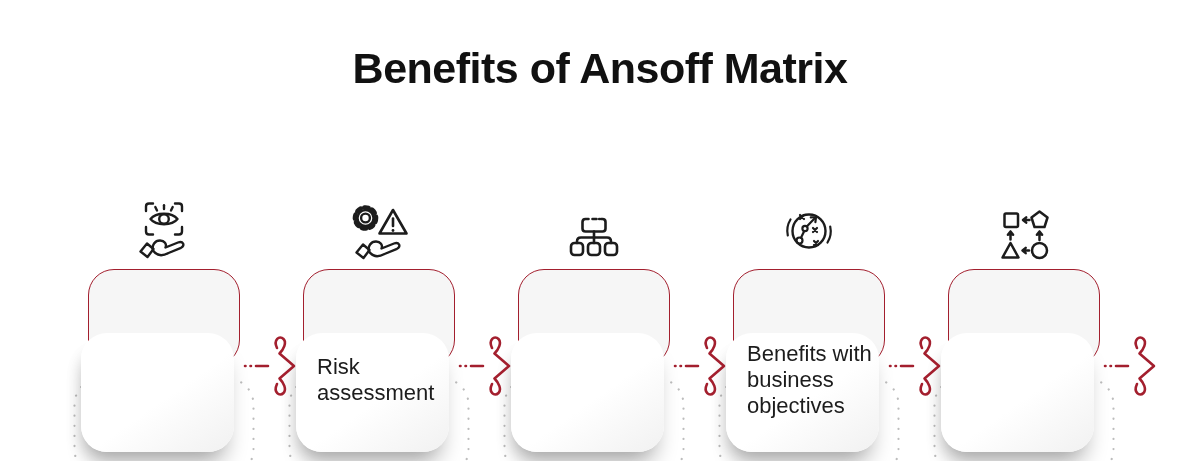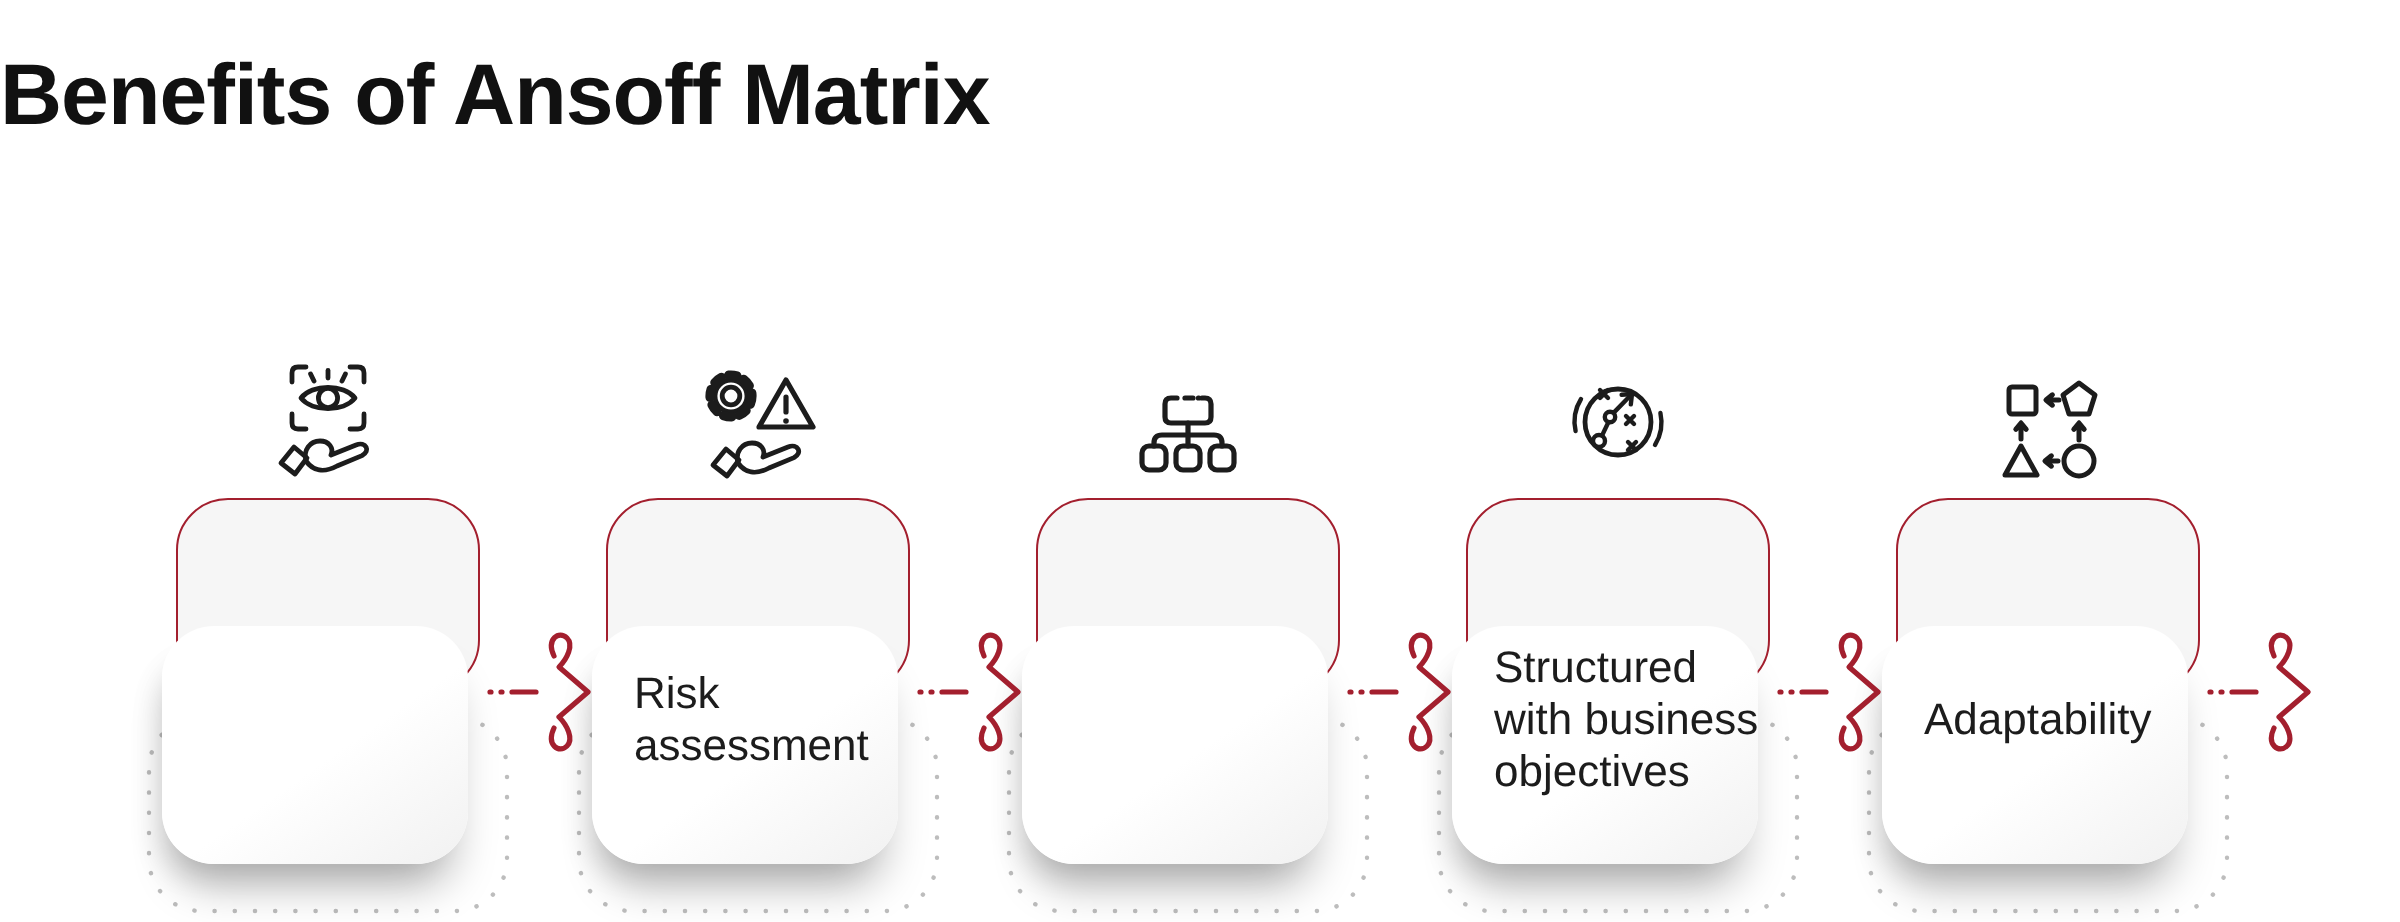--- a/index.html
+++ b/index.html
@@ -10,21 +10,22 @@
   }
   *{margin:0;padding:0;box-sizing:border-box;}
   html,body{background:#ffffff;}
   body{
     width:1200px;height:461px;overflow:hidden;
     font-family:"Liberation Sans","DejaVu Sans",sans-serif;
     position:relative;
   }
   .stage{width:1200px;height:461px;position:relative;}
   h1.title{
-    margin-top:24px;
+    text-align:center;
+    margin-top:44px;
     font-size:43px;
     font-weight:bold;
     letter-spacing:-0.5px;
     color:#111111;
   }
   .row{
     position:absolute;
     left:88px;top:146px;
     display:flex;
   }
@@ -173,21 +174,21 @@
           <path d="M30,26.2 L37.5,18.5"></path>
           <path d="M39,17 L33.8,17.4 M39,17 L38.4,22.2"></path>
         </svg>
       </div>
       <div class="card-stack">
         <svg class="dotted-outline" width="182" height="100">
           <rect x="1.5" y="1.5" width="179" height="97" rx="26" fill="none" stroke="#BDBDBD" stroke-width="2.2" stroke-linecap="round" stroke-dasharray="0.1 10"></rect>
         </svg>
         <div class="red-rect"></div>
         <div class="white-card"></div>
-        <div class="label">Structured with business objectives</div>
+        <div class="label">Benefits with business objectives</div>
         <svg class="arrow" width="58" height="64">
           <path d="M2,32 H25" stroke-width="2.6" stroke-linecap="round" stroke-dasharray="0.5 5 0.5 5 12 40"></path>
           <path d="M34,14 C30,5.5 36.5,1 40.5,5 C44,8.5 40.5,15.5 36.5,19.5 L51,32 L36.5,44.5 C40.5,48.5 44,55.5 40.5,59 C36.5,63 30,58.5 34,50" stroke-width="2.6" stroke-linecap="round" stroke-linejoin="round"></path>
         </svg>
       </div>
     </div>
 
     <div class="column">
       <div class="icon-wrap">
         <svg width="58" height="54" viewBox="0 0 58 54" stroke-width="2.5">
@@ -200,21 +201,20 @@
           <path d="M15.5,31.5 V24 M15.5,23.5 L12.9,26.7 M15.5,23.5 L18.1,26.7"></path>
           <path d="M44.5,32 V24 M44.5,23.5 L41.9,26.7 M44.5,23.5 L47.1,26.7"></path>
         </svg>
       </div>
       <div class="card-stack">
         <svg class="dotted-outline" width="182" height="100">
           <rect x="1.5" y="1.5" width="179" height="97" rx="26" fill="none" stroke="#BDBDBD" stroke-width="2.2" stroke-linecap="round" stroke-dasharray="0.1 10"></rect>
         </svg>
         <div class="red-rect"></div>
         <div class="white-card"></div>
-        <div class="label">Adaptability</div>
         <svg class="arrow" width="58" height="64">
           <path d="M2,32 H25" stroke-width="2.6" stroke-linecap="round" stroke-dasharray="0.5 5 0.5 5 12 40"></path>
           <path d="M34,14 C30,5.5 36.5,1 40.5,5 C44,8.5 40.5,15.5 36.5,19.5 L51,32 L36.5,44.5 C40.5,48.5 44,55.5 40.5,59 C36.5,63 30,58.5 34,50" stroke-width="2.6" stroke-linecap="round" stroke-linejoin="round"></path>
         </svg>
       </div>
     </div>
 
   </div>
 </div>
 

